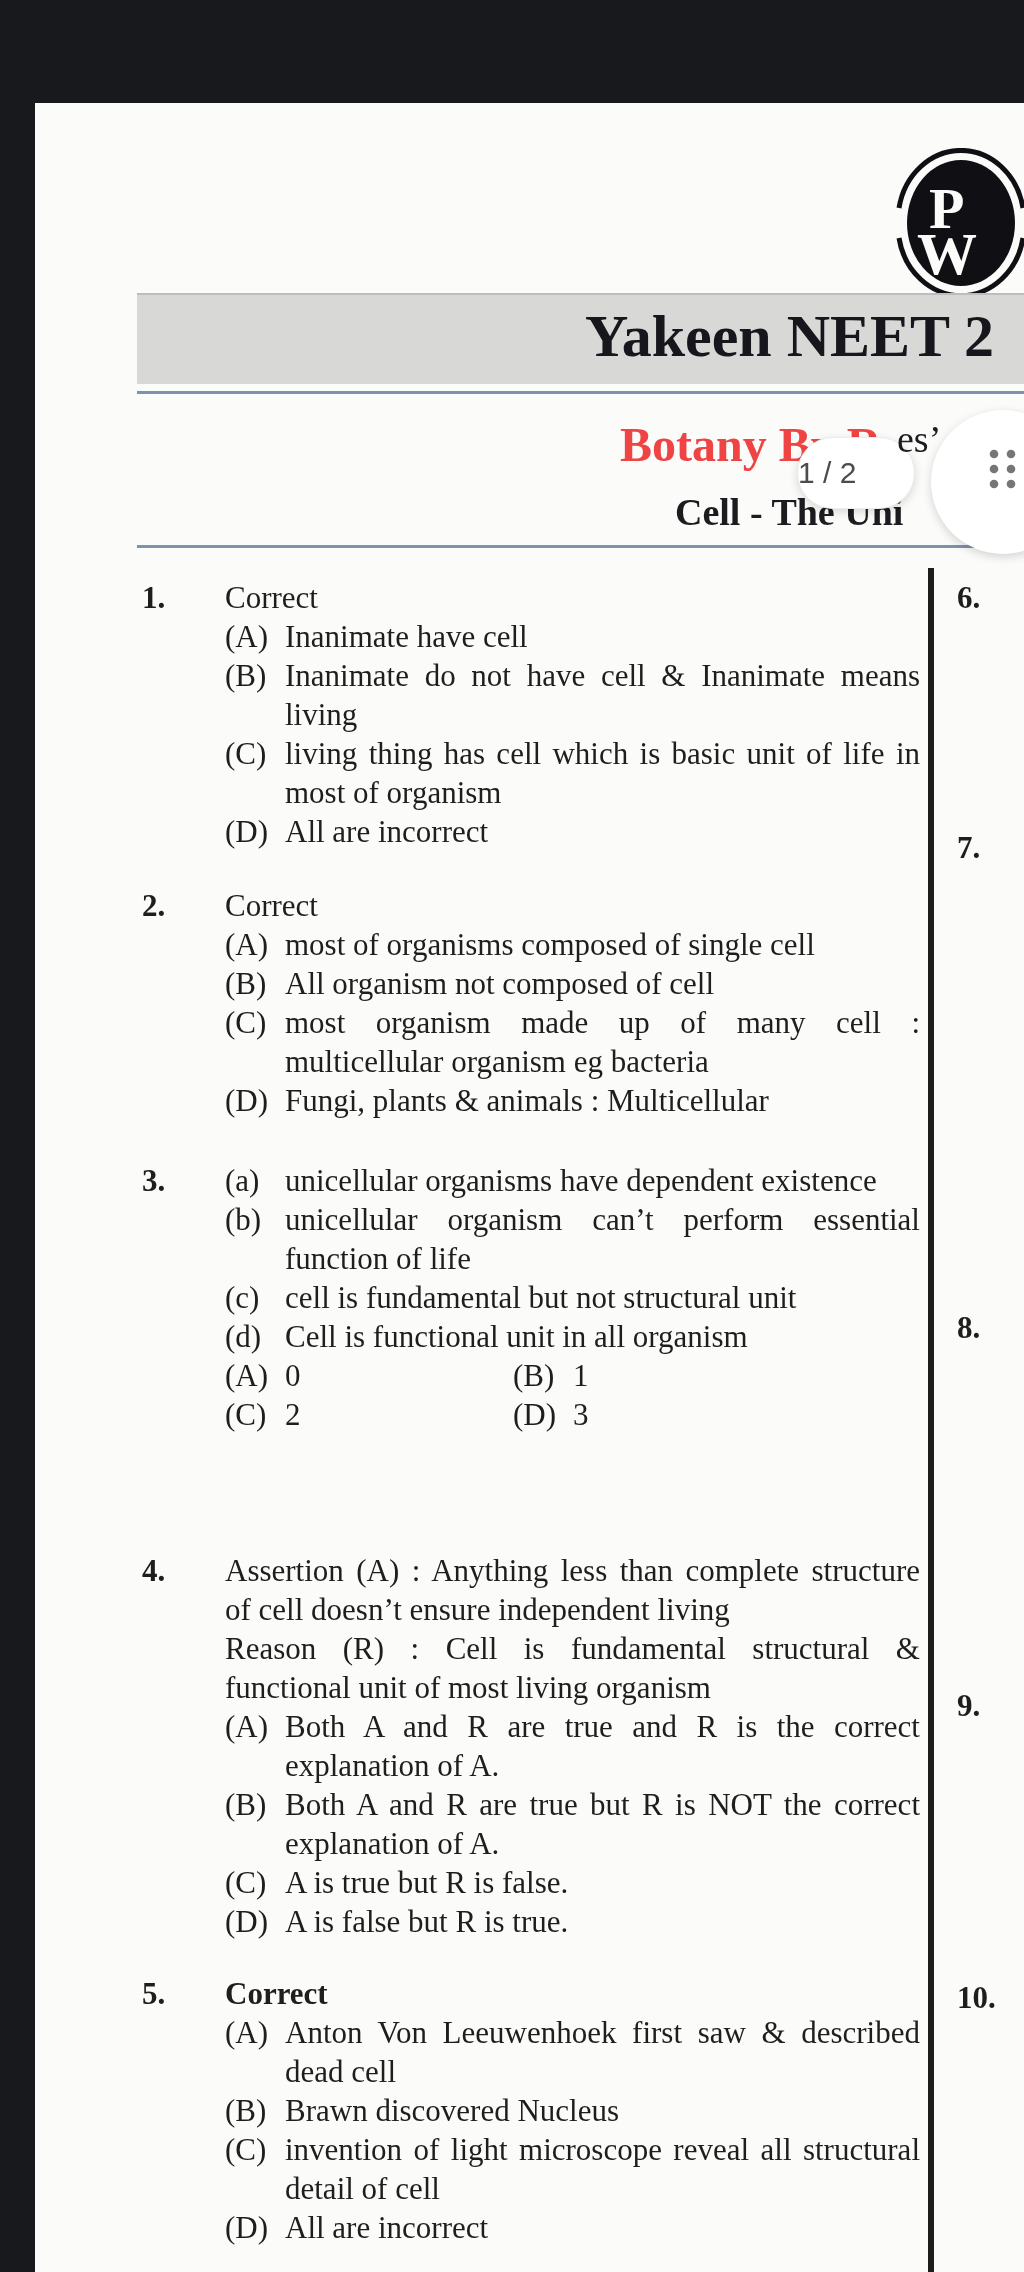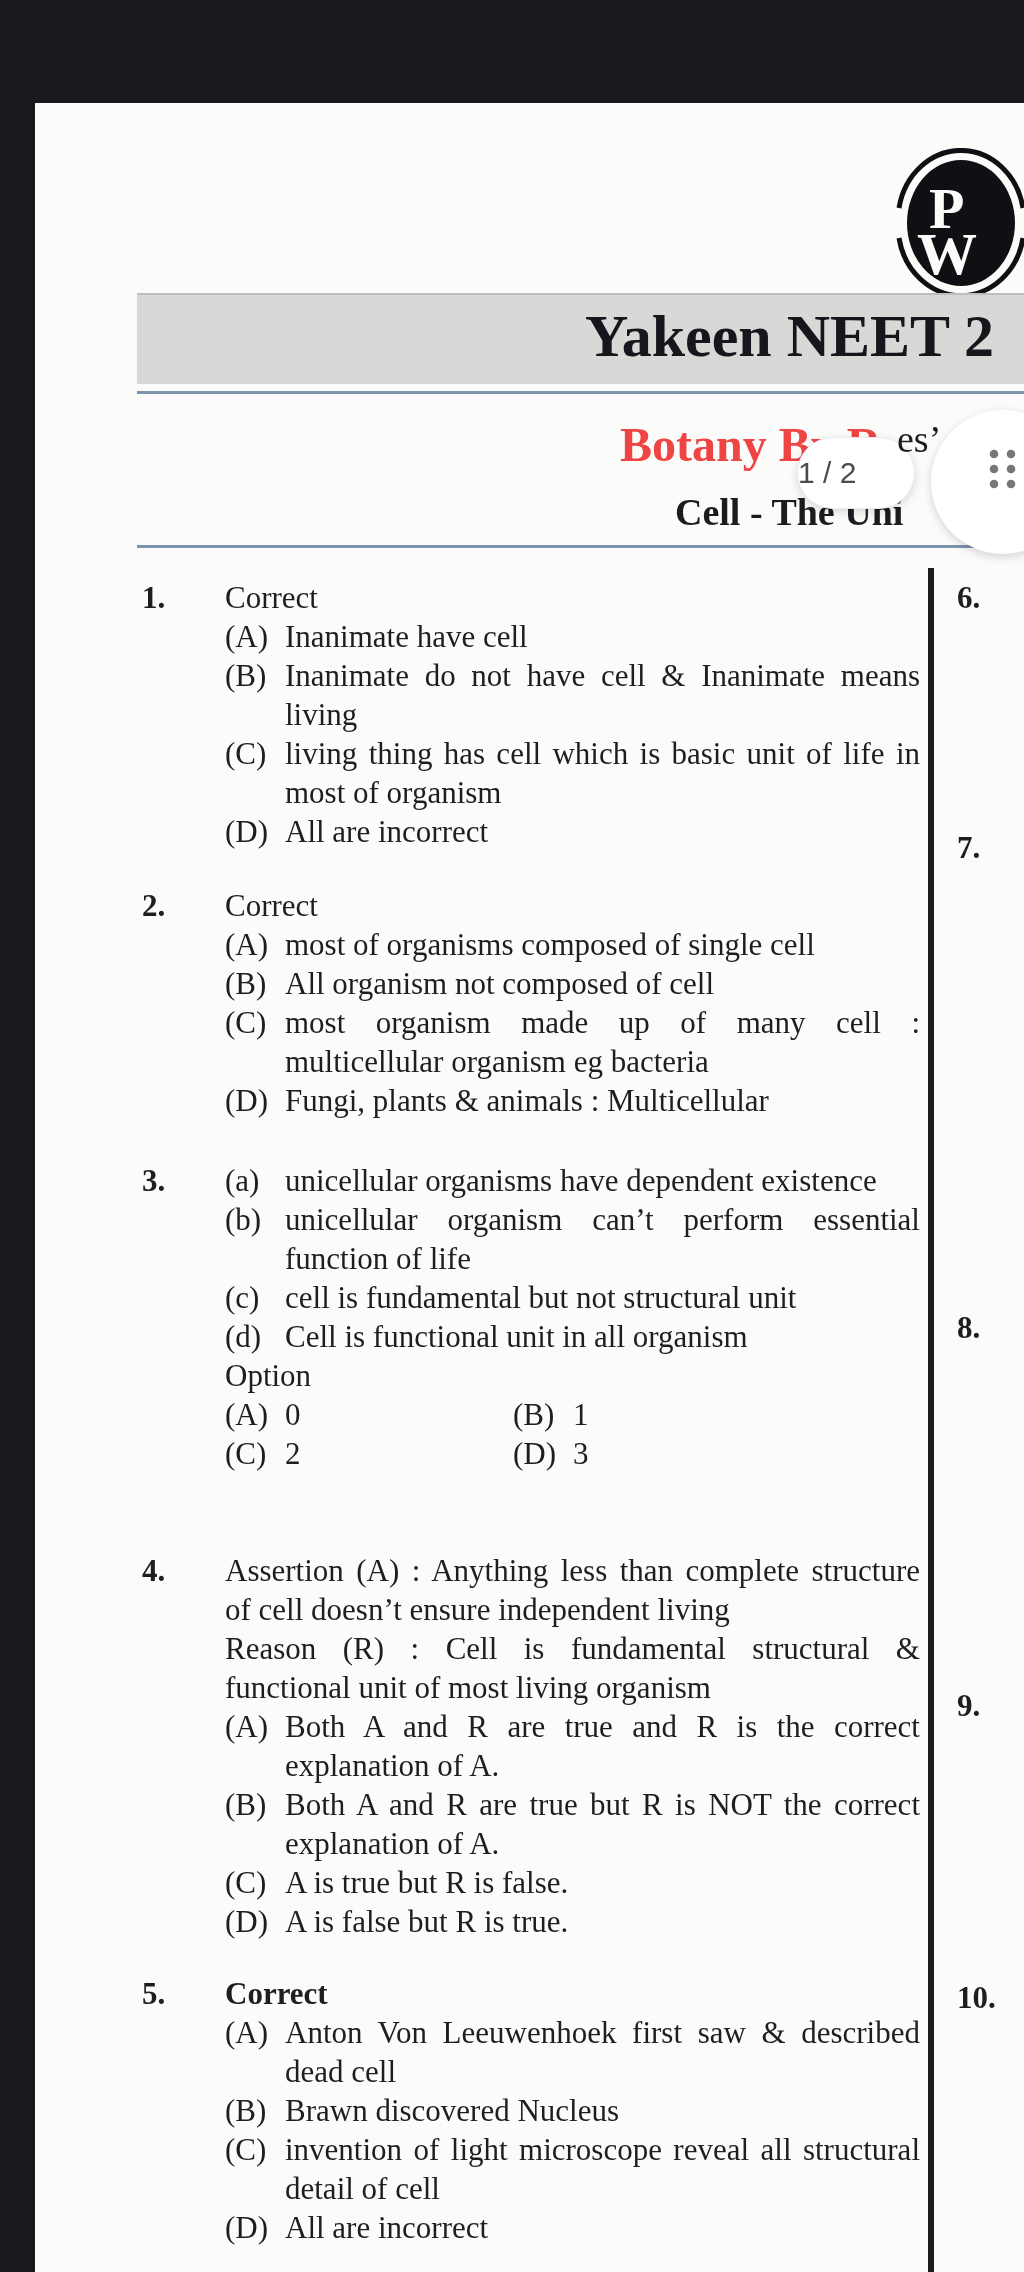--- a/index.html
+++ b/index.html
@@ -157,21 +157,20 @@
           <span class="otext">unicellular organism can’t perform essential function of life</span>
         </div>
         <div class="opt">
           <span class="olabel">(c)</span>
           <span class="otext">cell is fundamental but not structural unit</span>
         </div>
         <div class="opt">
           <span class="olabel">(d)</span>
           <span class="otext">Cell is functional unit in all organism</span>
         </div>
-        <p class="optword">Option</p>
         <div class="grow">
           <span class="g-l1">(A)</span>
           <span class="g-v1">0</span>
           <span class="g-l2">(B)</span>
           <span class="g-v2">1</span>
         </div>
         <div class="grow">
           <span class="g-l1">(C)</span>
           <span class="g-v1">2</span>
           <span class="g-l2">(D)</span>

